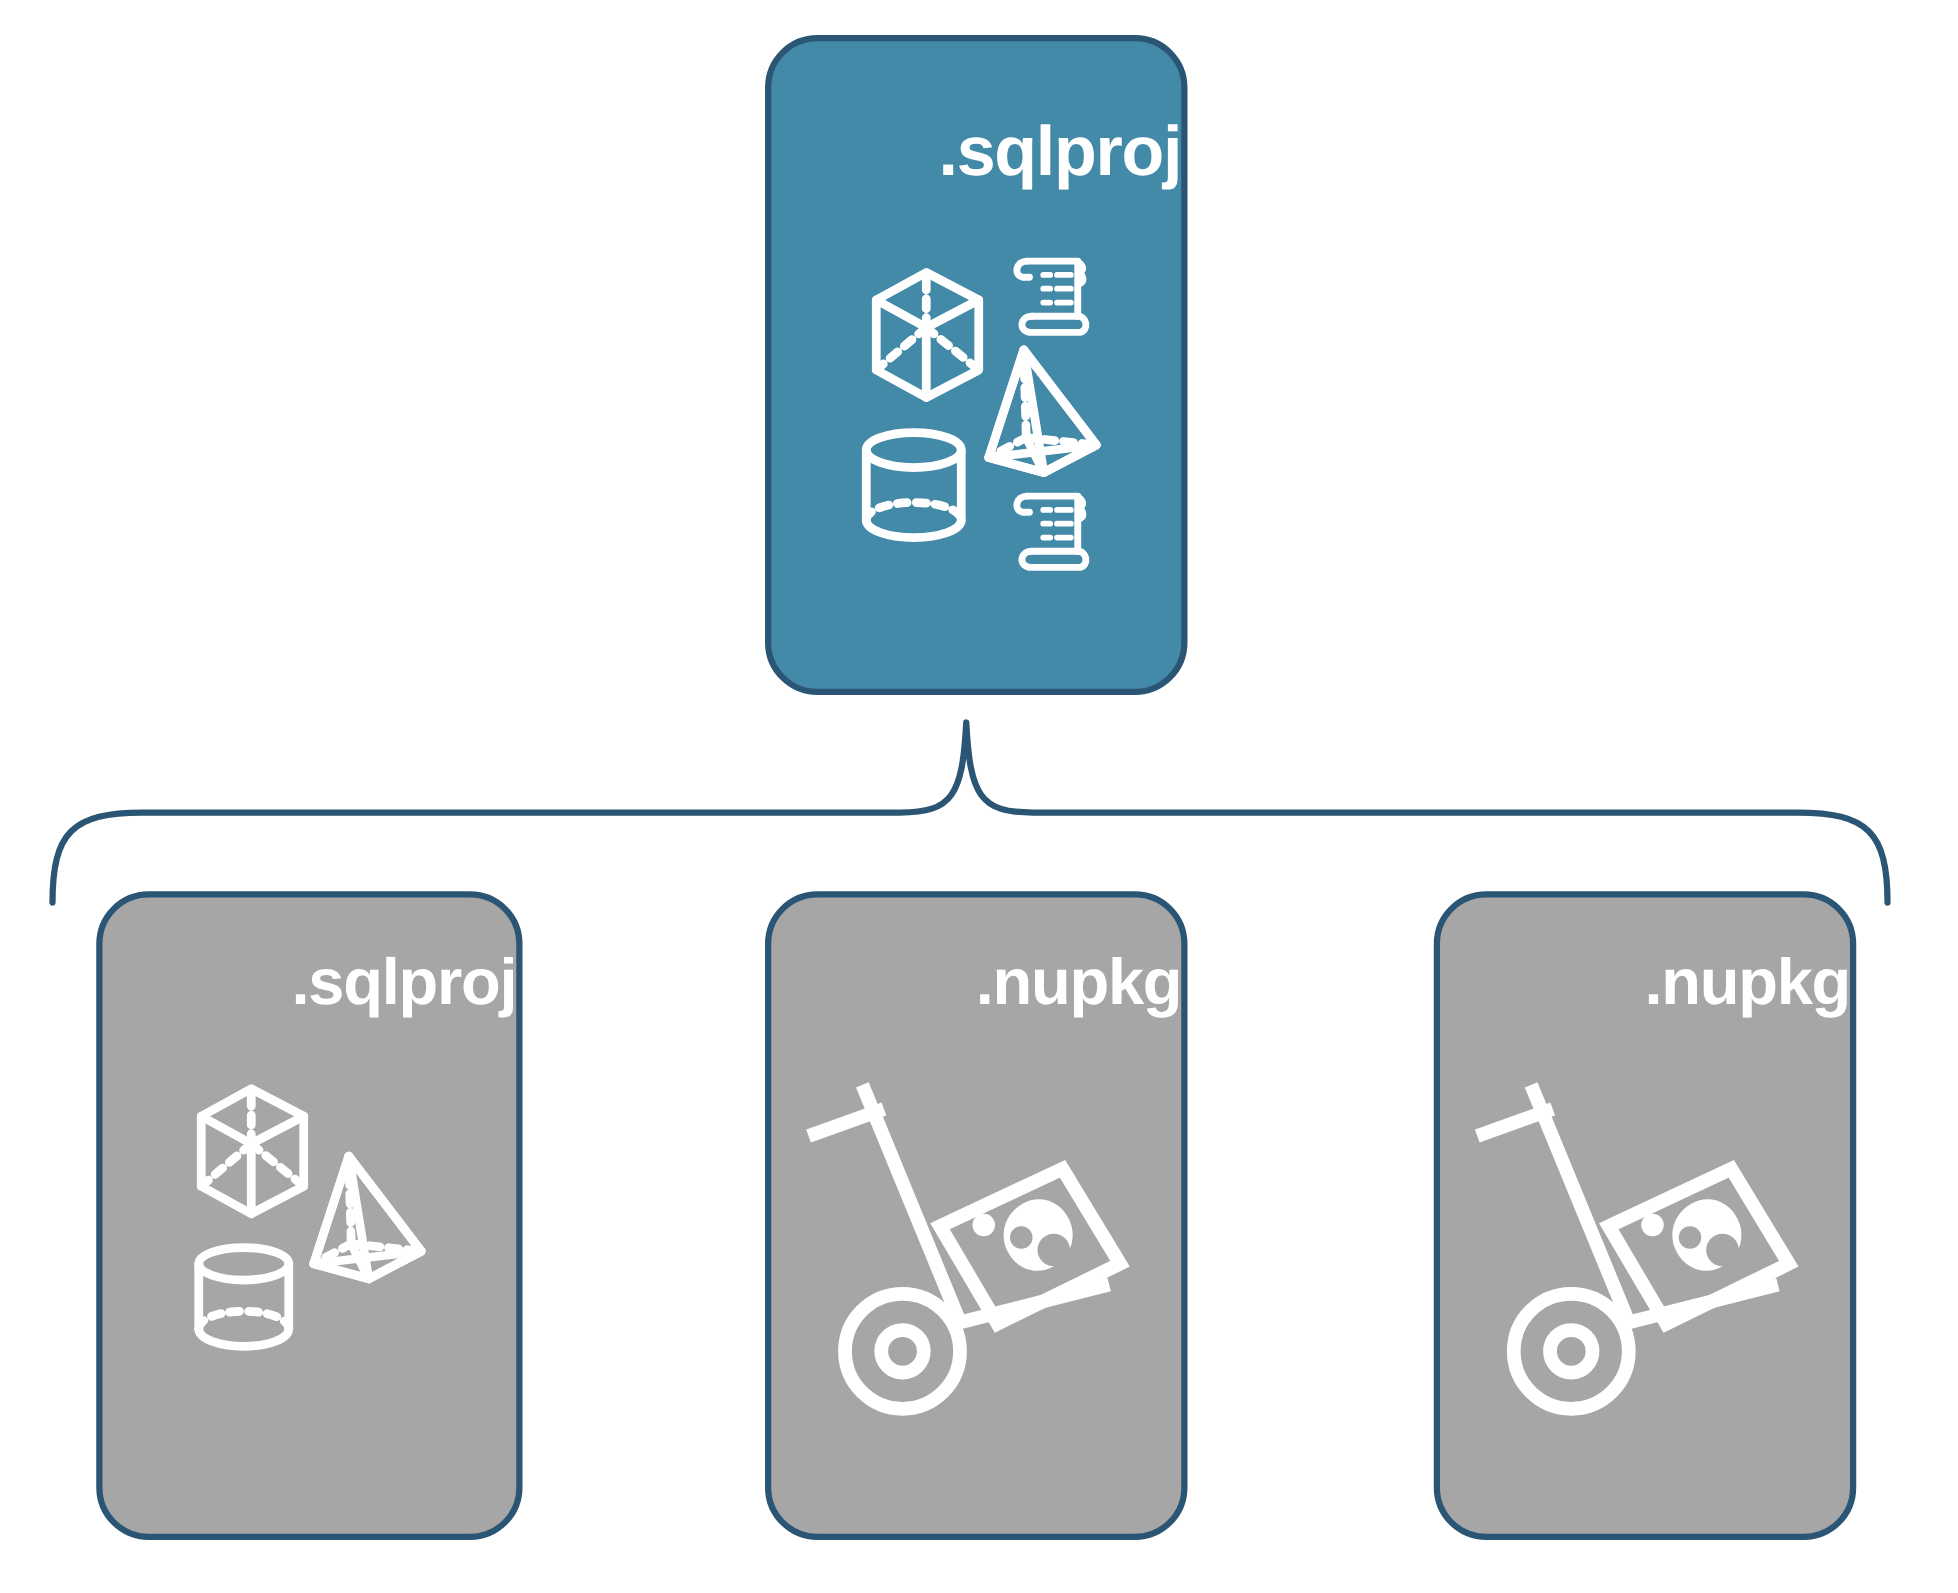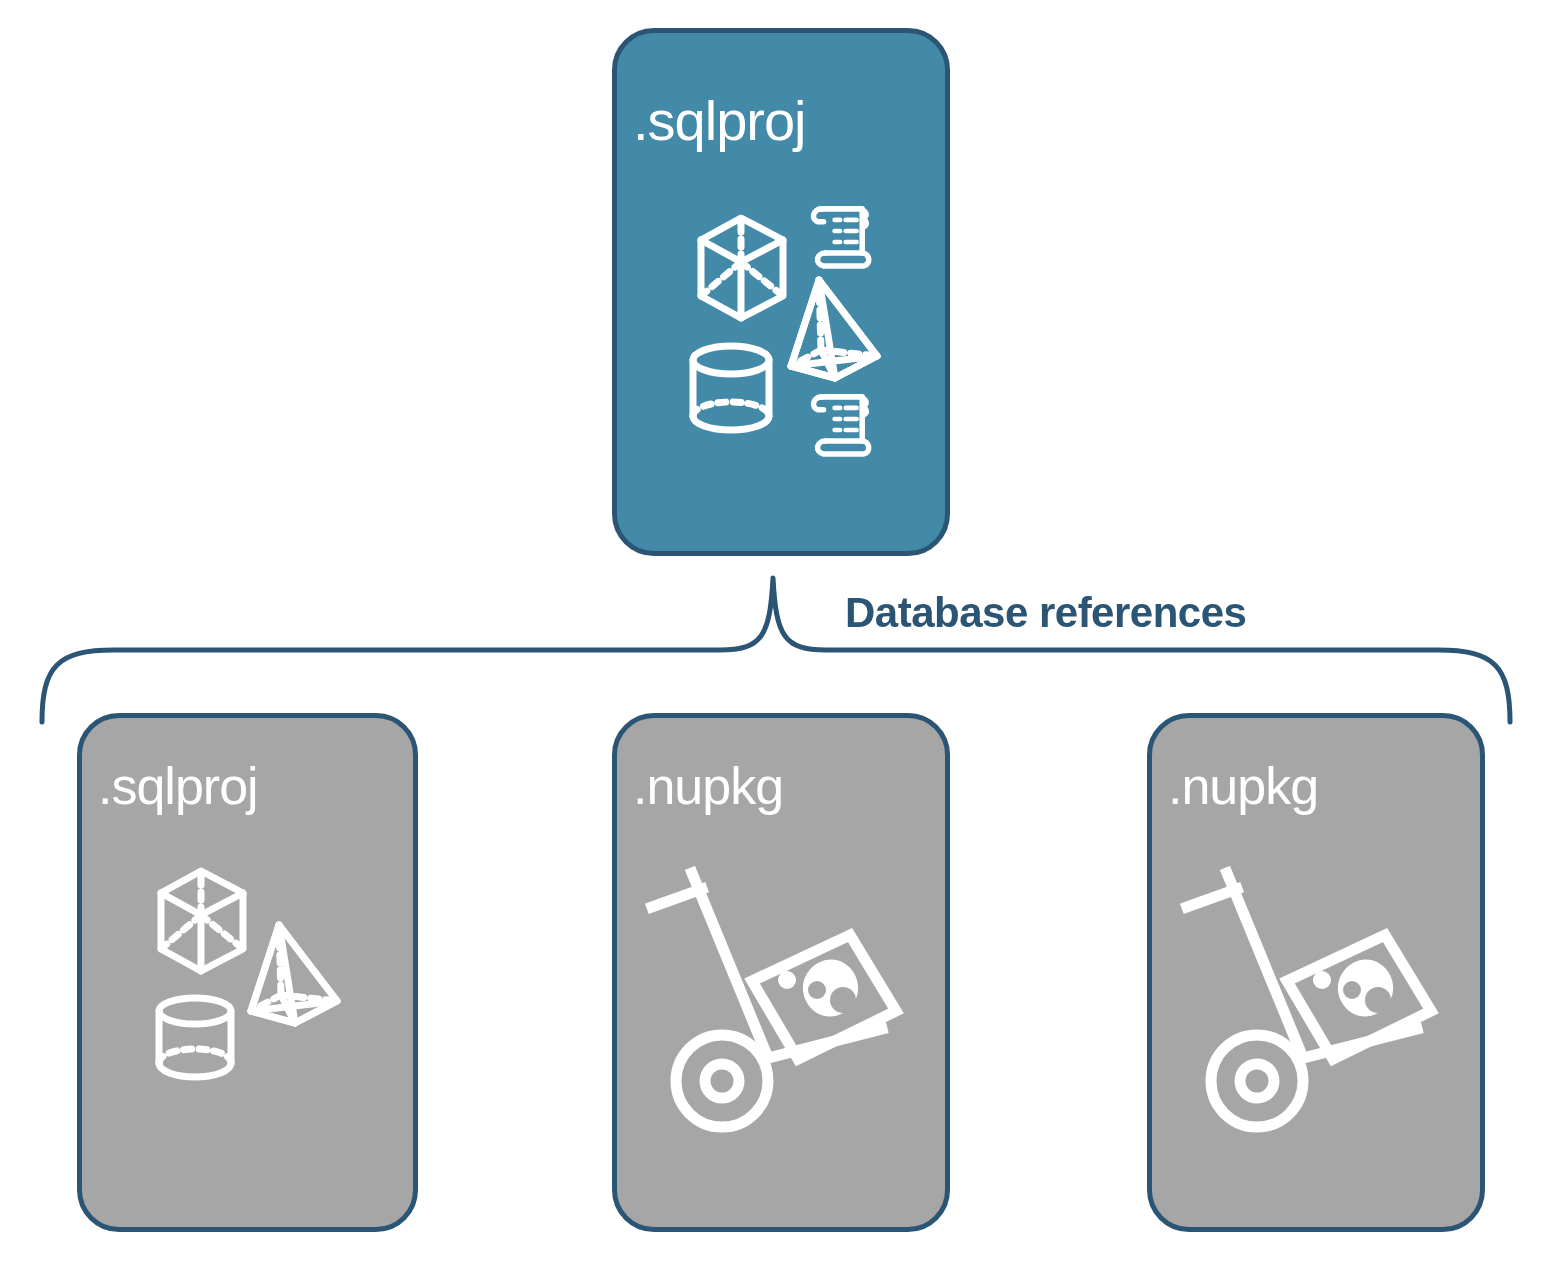--- a/index.html
+++ b/index.html
@@ -3,22 +3,22 @@
 <meta charset="utf-8">
 <style>
   html,body{margin:0;padding:0;background:#fff;}
   body{width:1566px;height:1274px;position:relative;overflow:hidden;
        font-family:"Liberation Sans","DejaVu Sans",sans-serif;}
   #stage{position:absolute;left:0;top:0;width:1566px;height:1274px;}
   .card{position:absolute;box-sizing:border-box;border-radius:42px;
         border:5px solid #2b5574;overflow:hidden;}
   .card.teal{background:#4389a8;}
   .card.gray{background:#a6a6a6;}
-  .card-title{position:absolute;left:16px;right:0;text-align:left;
-              color:#ffffff;font-weight:normal;letter-spacing:-1px;
+  .card-title{position:absolute;left:0;right:0;text-align:right;
+              color:#ffffff;font-weight:bold;letter-spacing:-1px;
               font-size:52px;line-height:1;}
   .card.teal .card-title{font-size:56px;}
   .icon-wrap{position:absolute;left:0;right:0;display:flex;
              align-items:center;justify-content:center;}
   .brace-layer{position:absolute;left:0;top:0;width:1566px;height:1274px;
                pointer-events:none;}
   .brace-label{position:absolute;color:#2b5574;font-weight:bold;
                font-size:42px;line-height:1;letter-spacing:-0.5px;white-space:nowrap;}
   svg{display:block;overflow:visible;}
 </style>
@@ -95,21 +95,20 @@
       <path d="M 42 722
                C 42 666 58 650 114 650
                L 720 650
                C 762 650 770 636 773 578
                C 776 636 784 650 826 650
                L 1438 650
                C 1494 650 1510 666 1510 722" fill="none" stroke="#2b5574" stroke-width="5" stroke-linecap="round" stroke-linejoin="round"></path>
     </svg>
   </div>
 
-  <div class="brace-label" style="left:845px;top:592px;">Database references</div>
 
   <div class="card gray" style="left:77px;top:713px;width:341px;height:519px;">
     <div class="card-title" style="top:42px;">.sqlproj</div>
 
     <div class="icon-wrap" style="top:140px;height:240px;">
       <svg width="210" height="230" viewBox="0 0 210 230" fill="none" stroke="#ffffff" stroke-width="7" stroke-linecap="round" stroke-linejoin="round">
 
         <g>
           <path d="M18 30 L58 8 L100 30 L100 86 L58 108 L18 86 Z"></path>
           <path d="M18 30 L58 52 L100 30"></path>

